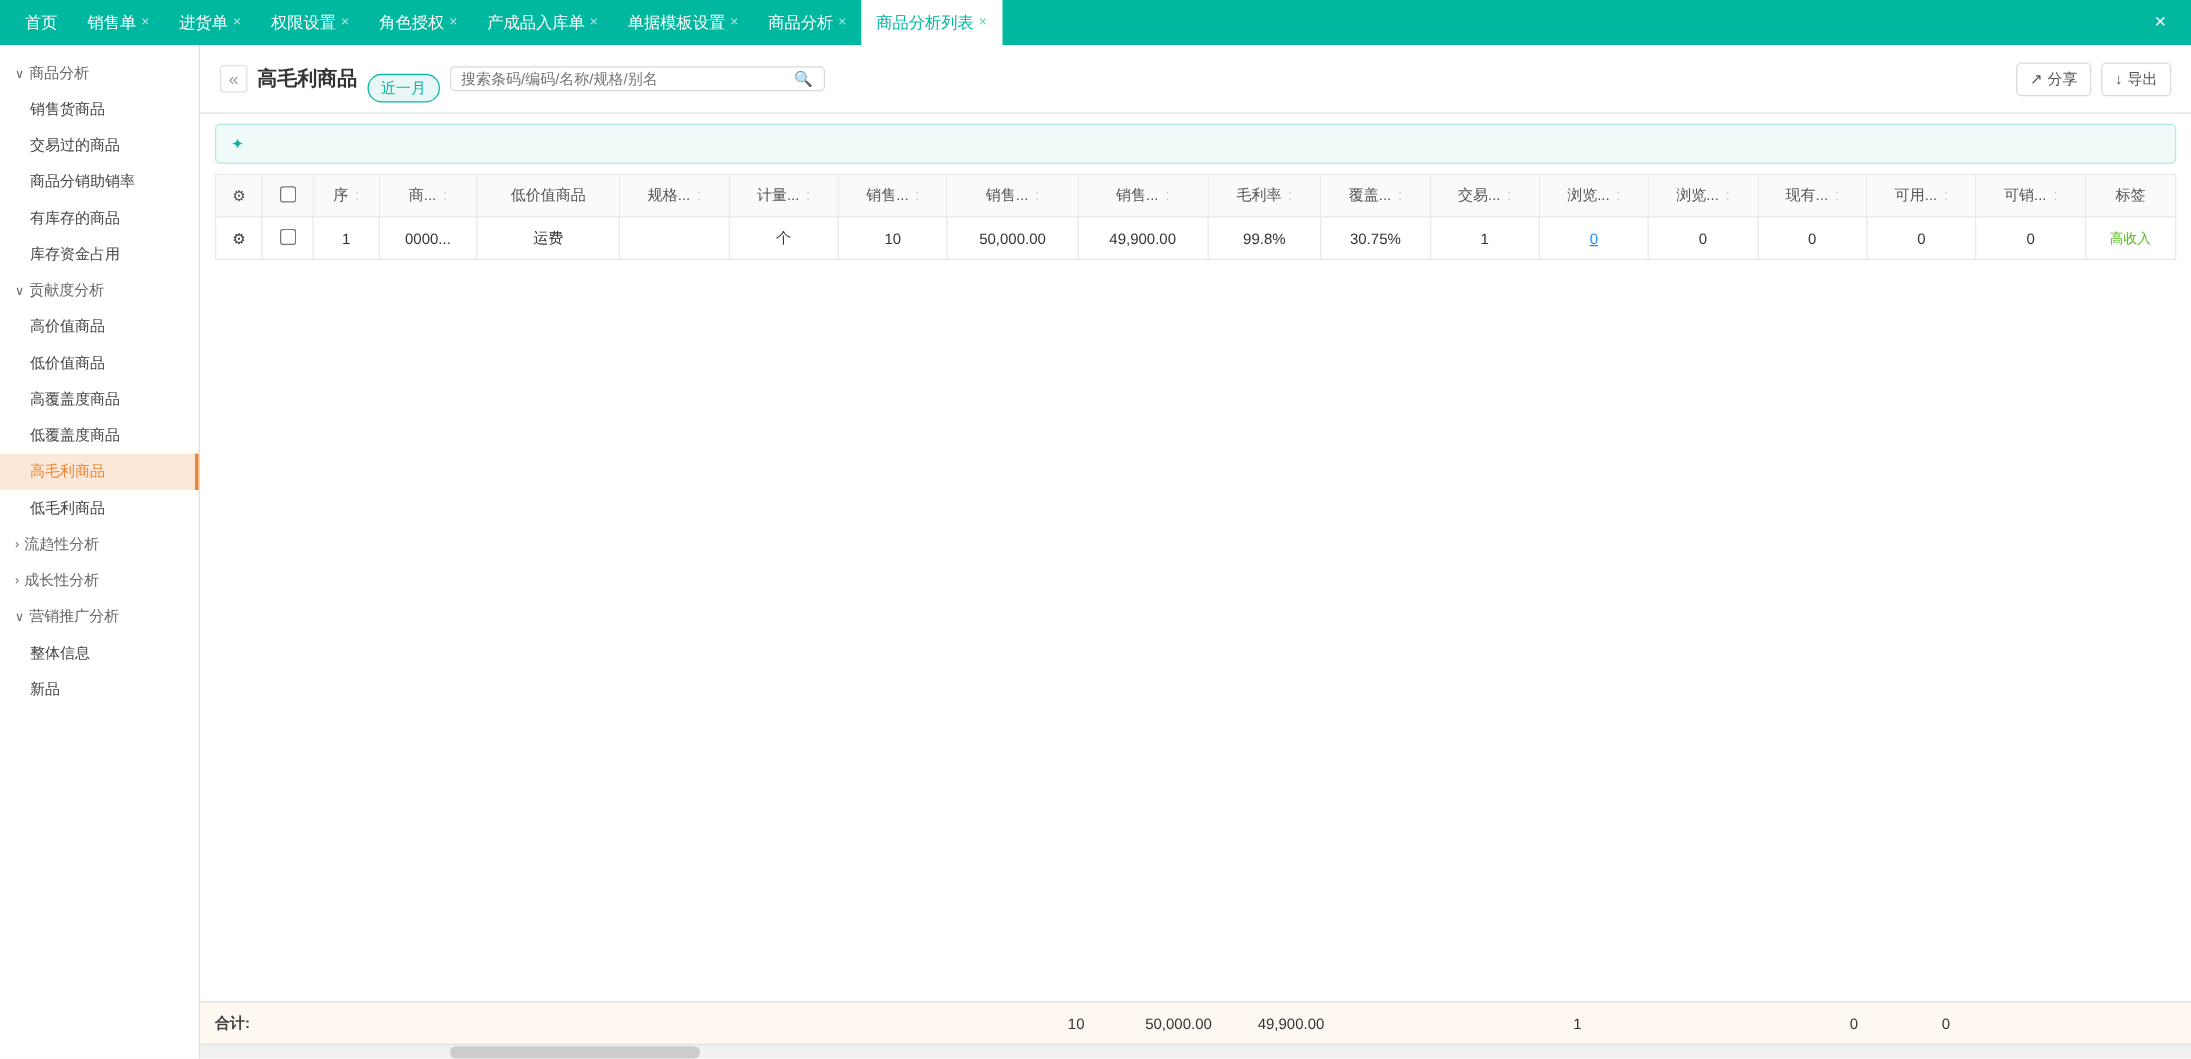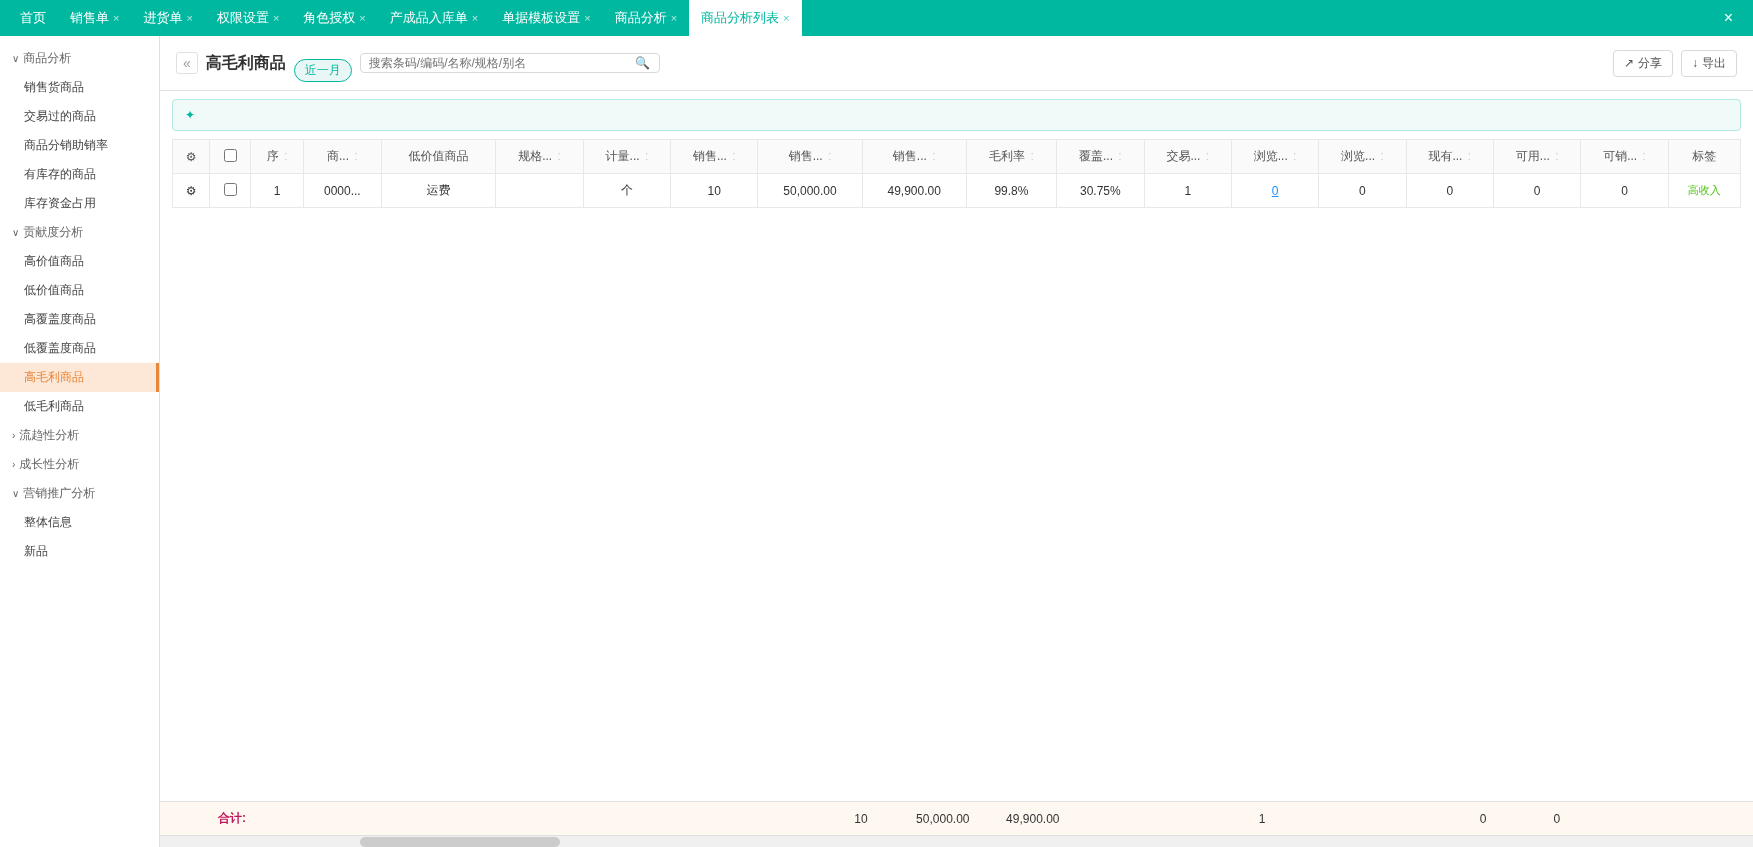--- a/index.html
+++ b/index.html
@@ -201,23 +201,22 @@
       border-top: 1px solid #e0e0e0;
       padding: 8px 12px;
       display: flex;
       align-items: center;
       font-size: 12px;
       flex-shrink: 0;
       gap: 0;
     }
     .footer-total .label {
       width: 120px;
-      color: #be185d;
+      color: #404040;
       font-weight: bold;
-      text-align: center;
     }
     .footer-cell {
       text-align: center;
       color: #333;
     }
 
     
     .scrollbar-area {
       height: 12px;
       background: #f0f0f0;

